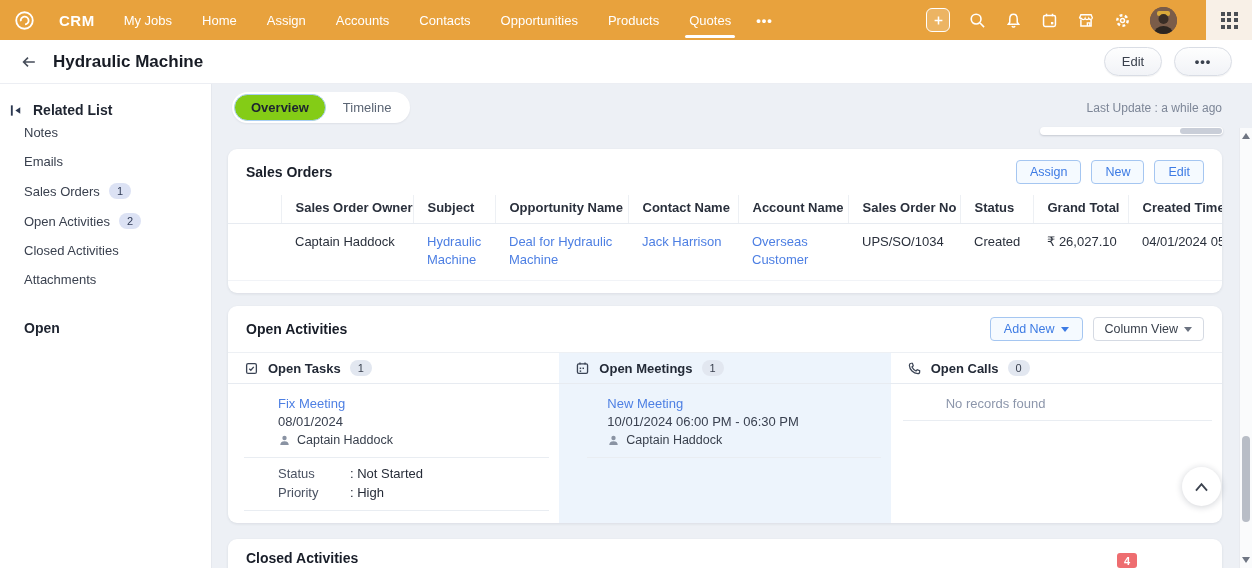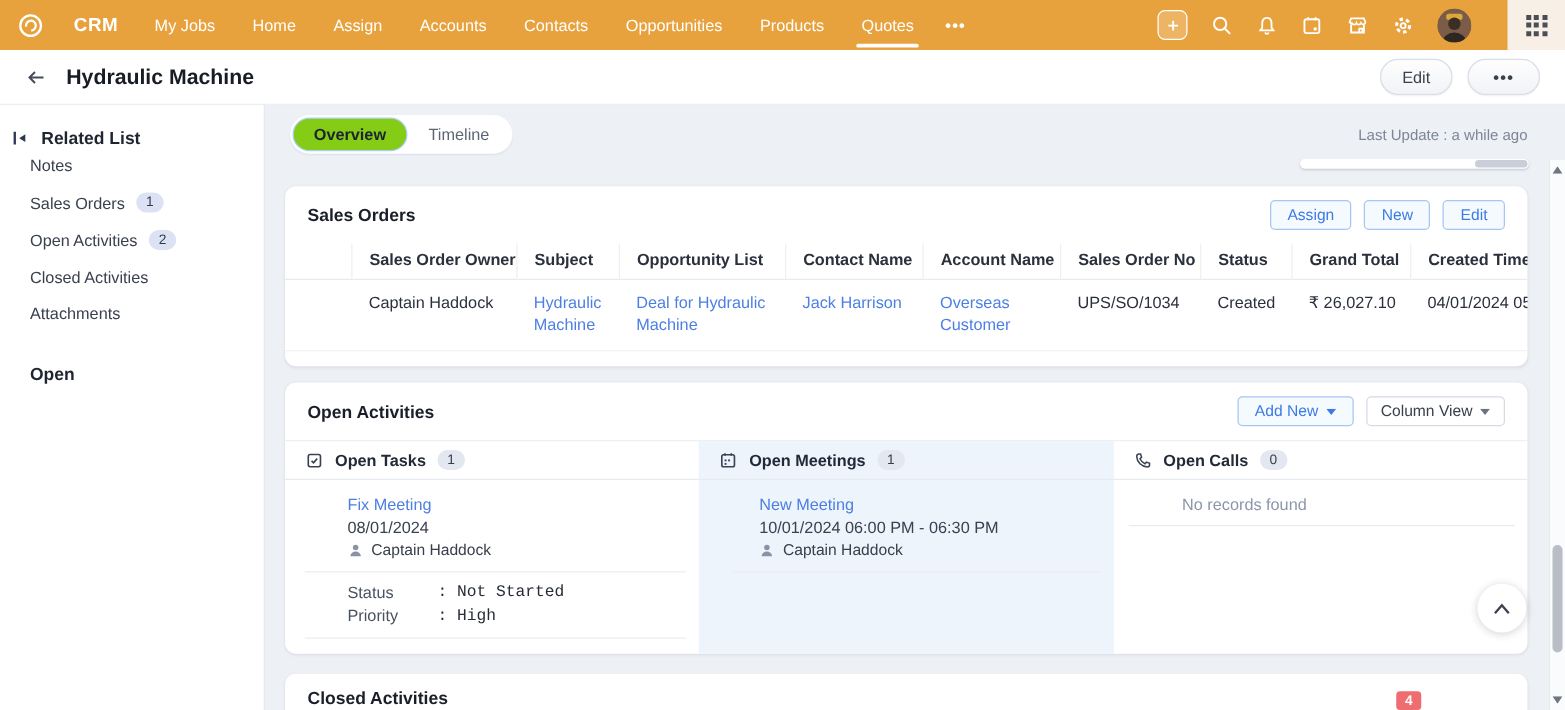--- a/index.html
+++ b/index.html
@@ -75,21 +75,21 @@
   .oa-body.call { padding-left:55px; }
   .item-title { font-size:13px; line-height:16px; margin-bottom:2px; display:block; }
   .item-line { font-size:13px; line-height:16px; color:#3A4150; margin-bottom:2px; }
   .owner-line { display:flex; align-items:center; gap:6px; font-size:12.5px; line-height:16px; color:#39404D; }
   .divider { border-top:1px solid #E9EDF2; margin:9px 0 8px; }
   .divider.task-d { margin-left:-34px; }
   .divider.meet-d { margin-left:-20px; margin-bottom:0; }
   .divider.call-d { margin-left:-43px; margin-bottom:0; }
   .kv { display:flex; font-size:13px; line-height:16px; margin-bottom:3px; }
   .kv .k { width:72px; color:#4A5262; flex:none; }
-  .kv .v { color:#262C38;font-family:Liberation Mono, monospace; }
+  .kv .v { color:#262C38; }
   .empty-text { font-size:13px; color:#8C96AB; }
   
   .ca-card .card-head { border-bottom:1px solid #EDF0F4; }
   
   .scroll-top { position:absolute; left:1182px; top:467px; width:39px; height:39px; border-radius:50%; background:#fff;
     box-shadow:0 1px 7px rgba(20,30,50,.2); display:flex; align-items:center; justify-content:center; cursor:pointer; z-index:5; }
   .notif-badge { position:absolute; left:1117px; top:553px; min-width:20px; height:15px; background:#EE6D70; color:#fff;
     font-size:11px; font-weight:bold; border-radius:3px; display:flex; align-items:center; justify-content:center; z-index:6; }
   .v-scrollbar { position:absolute; right:0; top:128px; width:13px; height:440px; background:#FAFBFC; border-left:1px solid #E8EAEF; z-index:7; }
   .v-thumb { position:absolute; left:2px; top:308px; width:8px; height:86px; background:#B8BDC6; border-radius:4px; cursor:pointer; }
@@ -222,20 +222,23 @@
       <div class="rl-header">
         <svg width="15" height="15" viewBox="0 0 16 16">
           <path d="M3 2.5 V13.5" stroke="#2C3850" stroke-width="2" fill="none"></path>
           <path d="M12 4.6 L6.8 8 L12 11.4 Z" fill="#2C3850"></path>
         </svg>
         <span>Related List</span>
       </div>
       <ul class="rl-items">
         <li class="rl-item">
             <span>Notes</span>
+          </li>
+        <li class="rl-item">
+            <span>Emails</span>
           </li>
         <li class="rl-item">
             <span>Sales Orders</span>
             <span class="rl-badge">1</span>
           </li>
         <li class="rl-item">
             <span>Open Activities</span>
             <span class="rl-badge">2</span>
           </li>
         <li class="rl-item">
@@ -278,21 +281,21 @@
               <col style="width:112px">
               <col style="width:73px">
               <col style="width:95px">
               <col>
           </colgroup>
           <thead>
             <tr>
               <th></th>
               <th>Sales Order Owner</th>
               <th>Subject</th>
-              <th>Opportunity List</th>
+              <th>Opportunity Name</th>
               <th>Contact Name</th>
               <th>Account Name</th>
               <th>Sales Order No</th>
               <th>Status</th>
               <th>Grand Total</th>
               <th>Created Time</th>
             </tr>
           </thead>
           <tbody>
             <tr>

